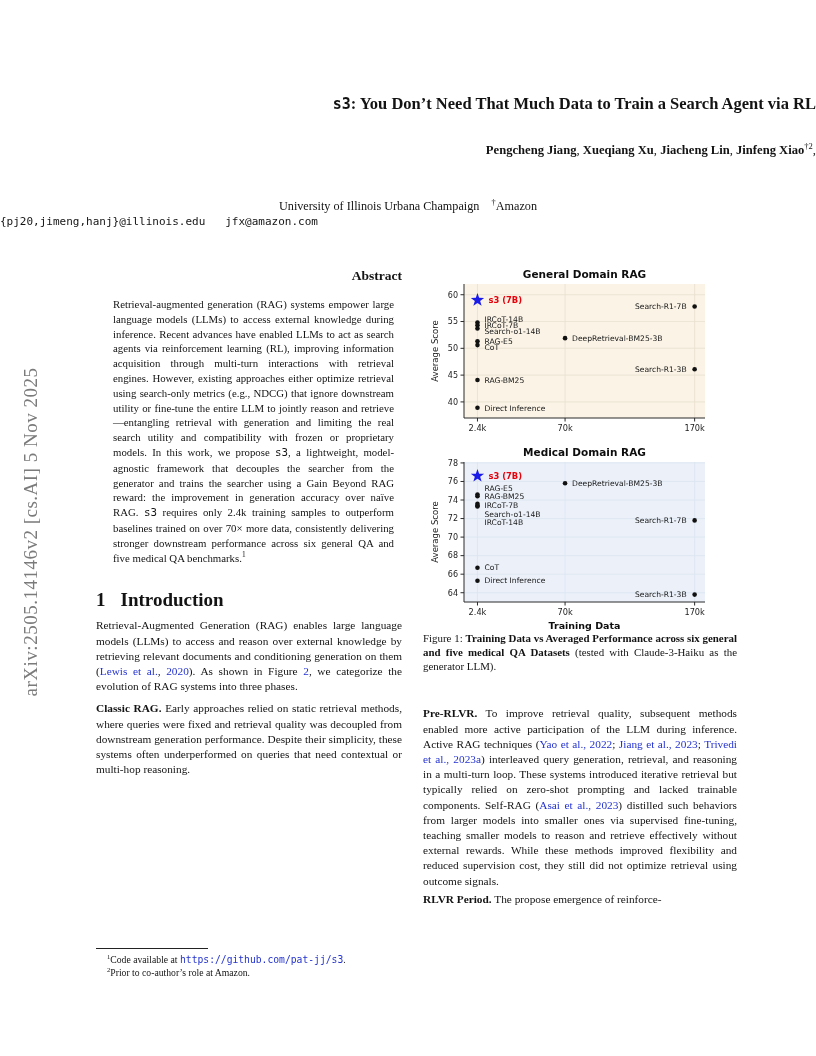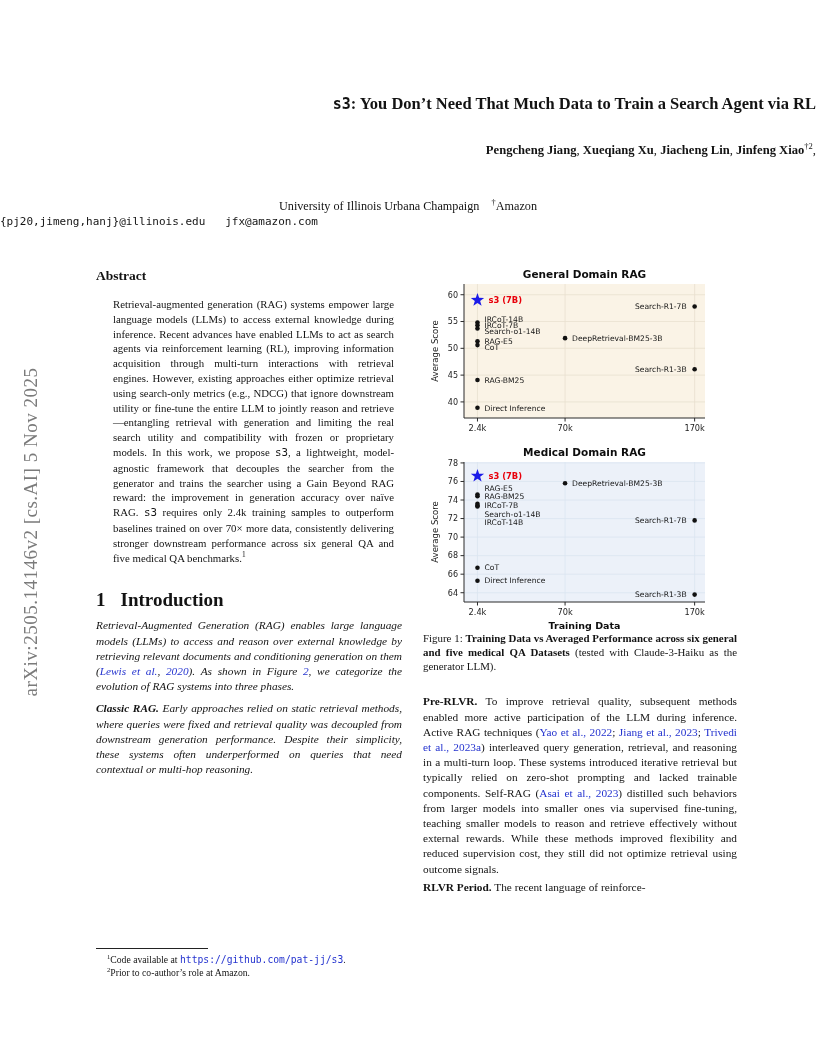--- a/index.html
+++ b/index.html
@@ -20,37 +20,37 @@
 
   .mono{font-family:"DejaVu Sans Mono",monospace;}
   .b{font-weight:bold;}
   .link{color:#2433cf;}
   sup{font-size:68%;line-height:0;}
 
   
   .col-left{position:absolute;left:96px;top:262px;width:306px;}
   .col-right{position:absolute;left:423px;top:264px;width:314px;}
 
-  .abs-head{text-align:left;font-size:13.5px;font-weight:bold;margin:6px 0 13px 0;}
+  .abs-head{text-align:right;font-size:13.5px;font-weight:bold;margin:6px 0 13px 0;}
   .abs-body{padding:0 8px 0 17px;font-size:10.8px;line-height:14.8px;text-align:justify;}
   .sec-head{margin-top:24px;font-size:19px;font-weight:bold;}
   .sec-head .num{margin-right:15px;}
-  .body-p{font-size:11.3px;line-height:15.2px;text-align:justify;margin-top:7px;font-style:italic;}
+  .body-p{font-size:11.3px;line-height:15.2px;text-align:justify;margin-top:7px;}
   .body-p:first-of-type{margin-top:10px;}
 
   
   .footnotes{position:absolute;left:96px;top:948px;width:306px;}
   .fn-rule{width:112px;border-top:1.2px solid #222;margin-bottom:5px;}
   .fn{font-size:9.7px;line-height:12.8px;text-indent:11px;}
 
   
   .figure svg{display:block;margin-left:7px;}
   .chart-top{margin-top:4px;margin-bottom:12px;}
   .caption{font-size:10.9px;line-height:13.8px;text-align:justify;}
-  .rc-p{font-size:11.3px;line-height:15.2px;text-align:justify;margin-top:21px;}
+  .rc-p{font-size:11.3px;line-height:15.2px;text-align:justify;margin-top:33px;}
   .rc-p.last{margin-top:3px;}
 </style>
 </head>
 <body>
 
 <div class="page">
 
   <div class="watermark">arXiv:2505.14146v2  [cs.AI]  5 Nov 2025</div>
 
   <div class="title">
@@ -194,16 +194,16 @@
           <circle cx="135.06451612903226" cy="37.324503311258255" r="2.3" fill="#111"></circle>
           <text x="142.06451612903226" y="40.02450331125826" text-anchor="start" font-size="7.6" font-weight="normal" font-family="&quot;DejaVu Sans&quot;,sans-serif" fill="#161616">DeepRetrieval-BM25-3B</text>
           <circle cx="264.63440860215053" cy="74.41059602649005" r="2.3" fill="#111"></circle>
           <text x="256.63440860215053" y="77.11059602649006" text-anchor="end" font-size="7.6" font-weight="normal" font-family="&quot;DejaVu Sans&quot;,sans-serif" fill="#161616">Search-R1-7B</text>
           <circle cx="264.63440860215053" cy="148.58278145695365" r="2.3" fill="#111"></circle>
           <text x="256.63440860215053" y="151.28278145695364" text-anchor="end" font-size="7.6" font-weight="normal" font-family="&quot;DejaVu Sans&quot;,sans-serif" fill="#161616">Search-R1-3B</text>
         </svg>
       <div class="caption"><span>Figure 1: </span><span class="b">Training Data vs Averaged Performance across six general and five medical QA Datasets</span><span> (tested with Claude-3-Haiku as the generator LLM).</span></div>
     </div>
     <div class="rc-p"><span class="b">Pre-RLVR.</span><span> To improve retrieval quality, subsequent methods enabled more active participation of the LLM during inference. Active RAG techniques (</span><span class="link">Yao et al., 2022</span><span>; </span><span class="link">Jiang et al., 2023</span><span>; </span><span class="link">Trivedi et al., 2023a</span><span>) interleaved query generation, retrieval, and reasoning in a multi-turn loop. These systems introduced iterative retrieval but typically relied on zero-shot prompting and lacked trainable components. Self-RAG (</span><span class="link">Asai et al., 2023</span><span>) distilled such behaviors from larger models into smaller ones via supervised fine-tuning, teaching smaller models to reason and retrieve effectively without external rewards. While these methods improved flexibility and reduced supervision cost, they still did not optimize retrieval using outcome signals.</span></div>
-    <div class="rc-p last"><span class="b">RLVR Period.</span><span> The recent language of reinforce-</span></div>
+    <div class="rc-p last"><span class="b">RLVR Period.</span><span> The propose emergence of reinforce-</span></div>
   </div>
 
 </div>
 
 </body></html>

